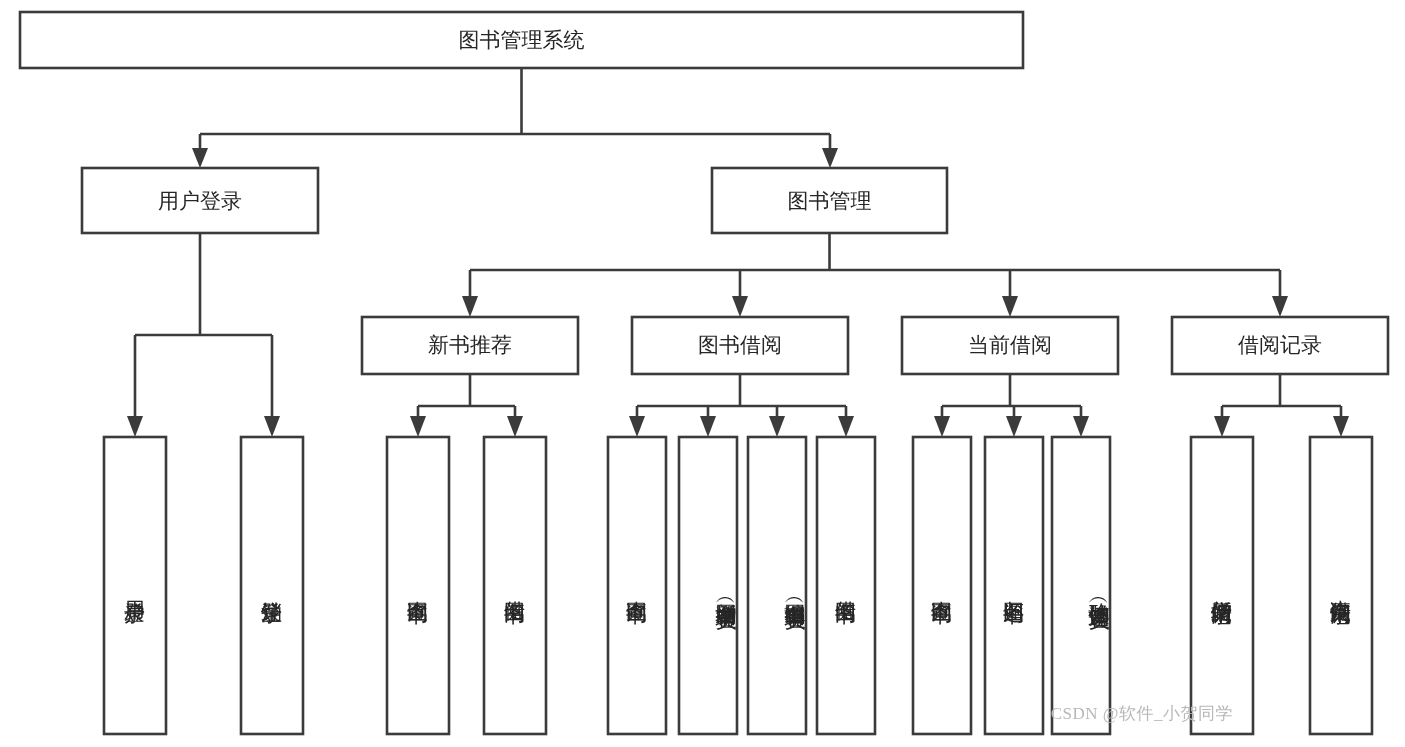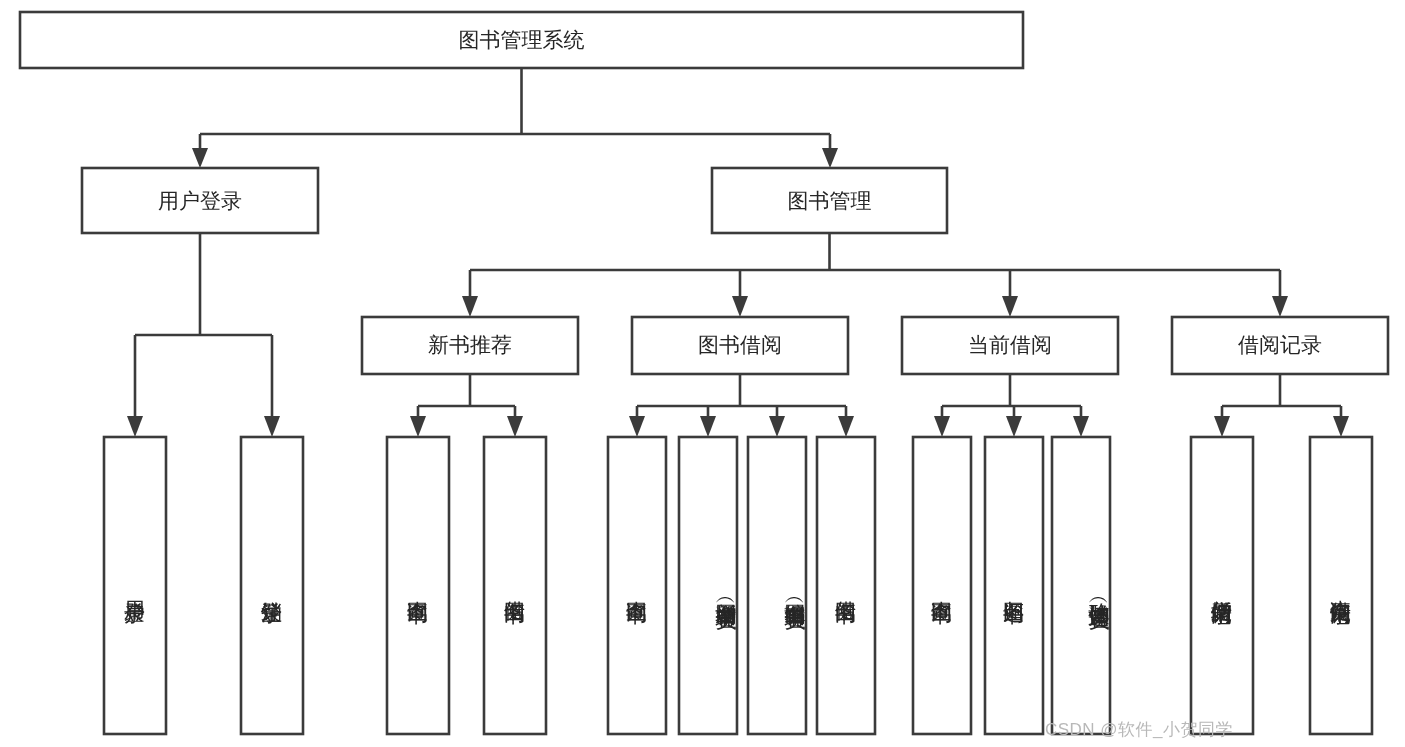--- a/index.html
+++ b/index.html
@@ -58,22 +58,22 @@
     display: flex;
     align-items: center;
     justify-content: center;
     letter-spacing: 1px;
     white-space: nowrap;
     pointer-events: none;
   }
   .watermark {
     position: absolute;
     right: 10px;
-    bottom: 6px;
-    font-family: Liberation Sans, sans-serif;
+    bottom: 22px;
+    font-family: Liberation Serif, serif;
     font-size: 17px;
     color: #b8b8b8;
     letter-spacing: 0.5px;
     white-space: nowrap;
   }
 </style>
 </head>
 <body>
 
 <div id="diagram-root">

